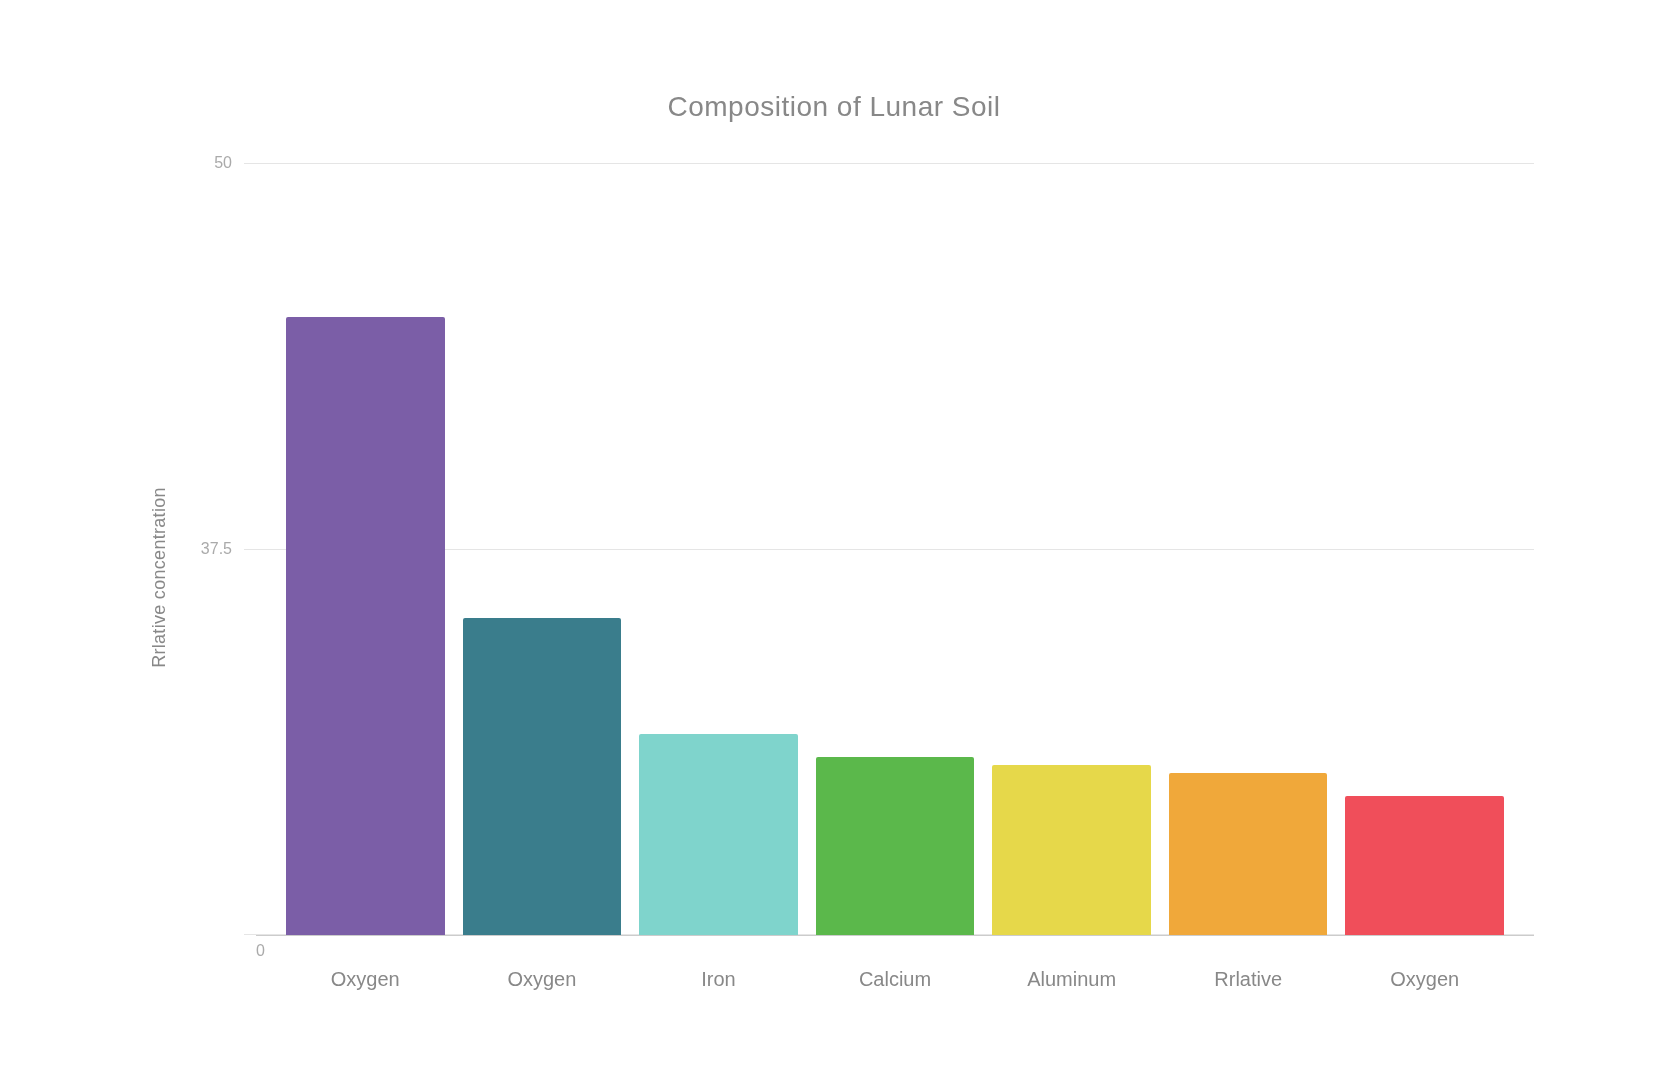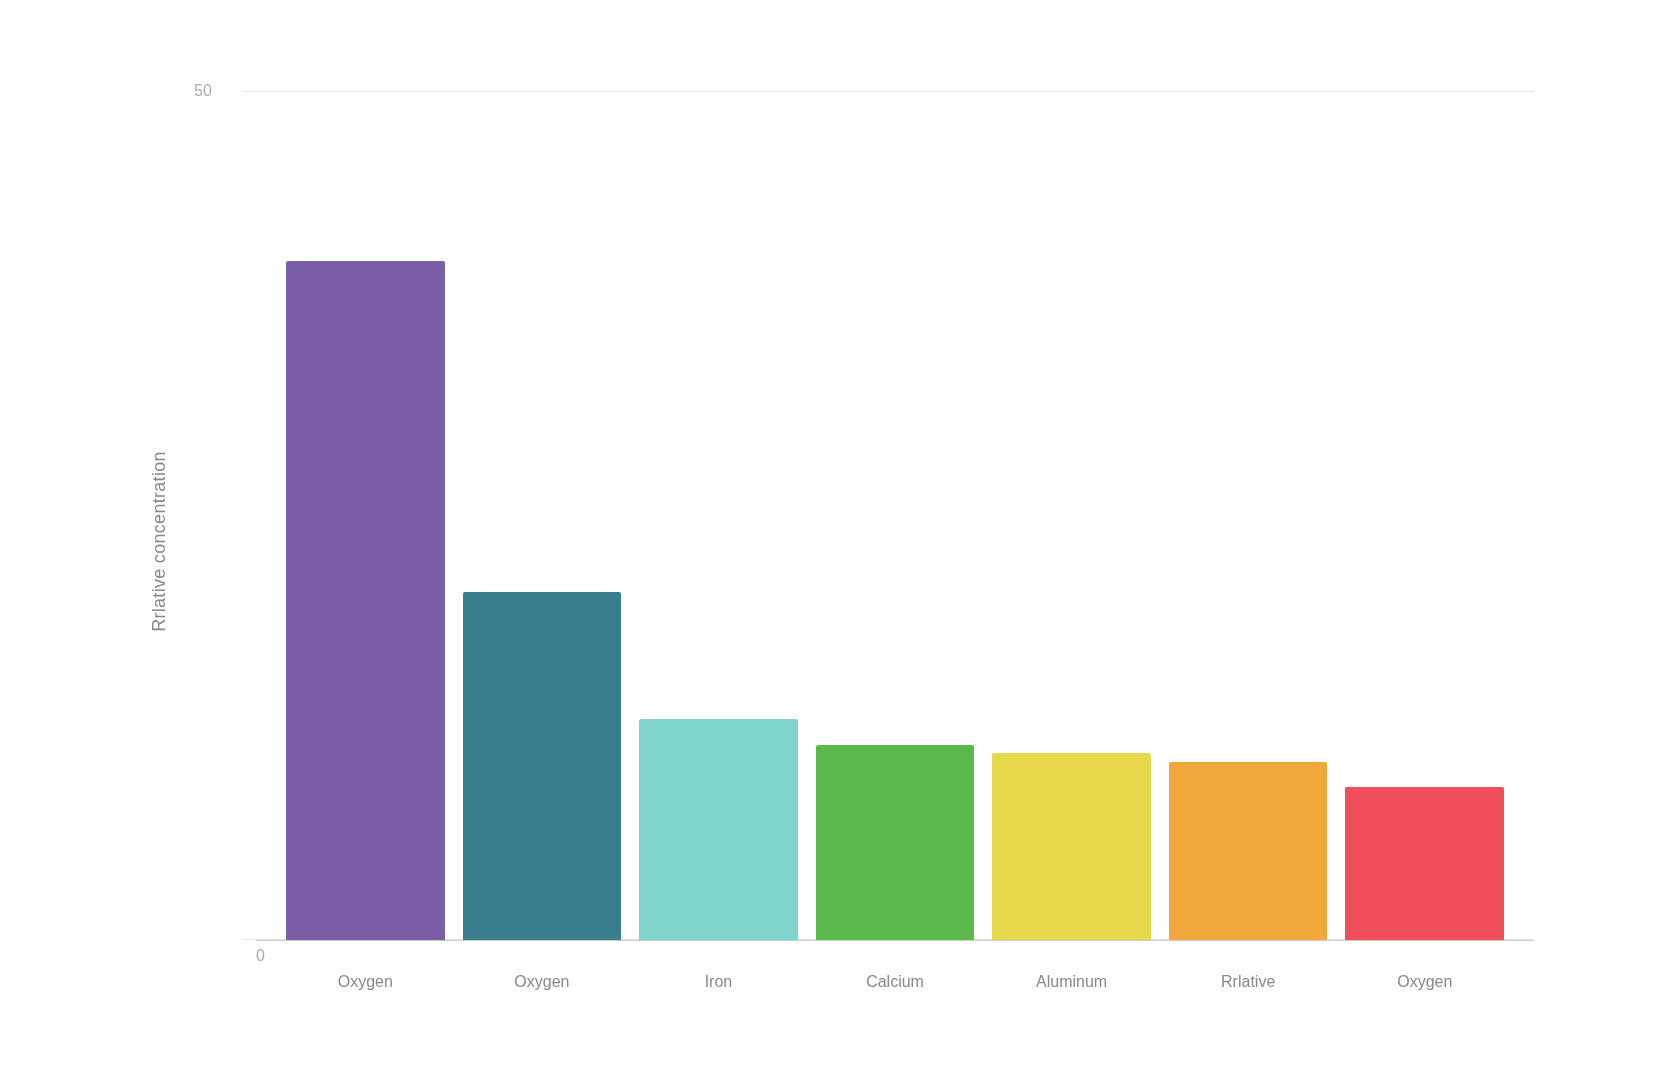--- a/index.html
+++ b/index.html
@@ -83,20 +83,21 @@
     .grid-row {
       display: flex;
       align-items: flex-start;
       width: 100%;
     }
 
     .grid-label {
       font-size: 16px;
       color: #aaa;
       width: 50px;
+      text-align: right;
       padding-right: 12px;
       line-height: 1;
       margin-top: -8px;
     }
 
     .grid-line {
       flex: 1;
       height: 1px;
       background: #e5e5e5;
     }
@@ -149,47 +150,52 @@
       flex-direction: row;
       margin-left: 62px;
       padding: 0 30px;
       gap: 18px;
       margin-top: 8px;
     }
 
     .x-label {
       flex: 1;
       text-align: center;
-      font-size: 16px;
+      font-size: 20px;
       color: #888;
     }
 
     .zero-label-row {
       display: flex;
       align-items: center;
     }
   </style>
 </head>
 <body>
 
 <div class="chart-container">
+  <div class="chart-title">Composition of Lunar Soil</div>
 
   <div class="chart-body">
 
     <div class="y-axis-label-container">
       <span class="y-axis-label">Rrlative concentration</span>
     </div>
 
     <div class="chart-area">
       <div class="plot-area">
         <div class="gridlines-and-bars" style="height: 560px;">
 
           <div class="gridlines">
             <div class="grid-row">
               <span class="grid-label">50</span>
+              <div class="grid-line"></div>
+            </div>
+            <div class="grid-row">
+              <span class="grid-label">37.5</span>
               <div class="grid-line"></div>
             </div>
             <div class="grid-row">
               <span class="grid-label"></span>
               <div class="grid-line"></div>
             </div>
           </div>
 
           <div class="bars-container">
             <div class="bar-group">

